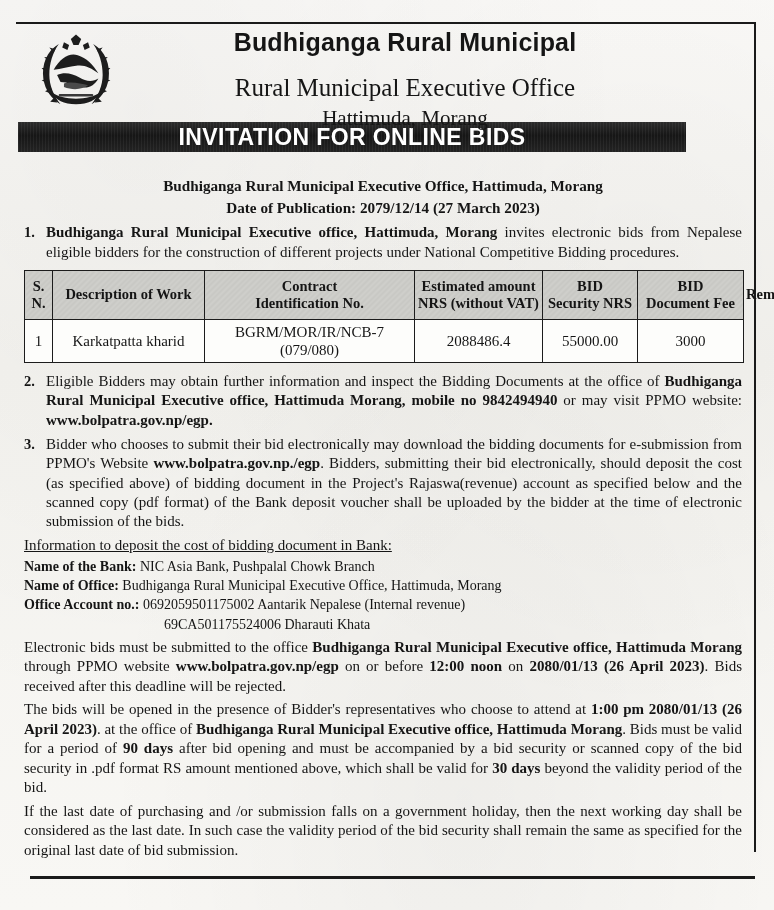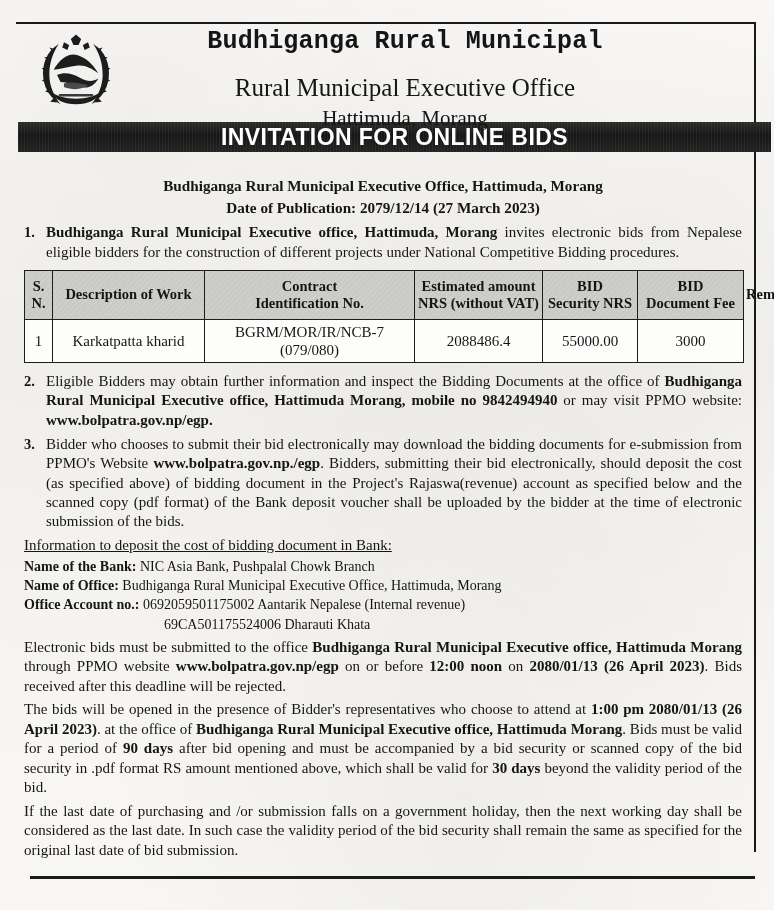--- a/index.html
+++ b/index.html
@@ -73,40 +73,40 @@
   .header-titles {
     flex: 1 1 auto;
     text-align: center;
     padding-right: 60px;
   }
   .org-name {
     font-size: 25px;
     font-weight: bold;
     letter-spacing: .2px;
     line-height: 1.12;
-    font-family: Liberation Mono, monospace;
+    font-family: Liberation Sans, sans-serif;
   }
   .org-sub1 {
     font-size: 25px;
     font-weight: normal;
     line-height: 1.3;
     margin-top: 16px;
   }
   .org-sub2, .org-sub3 {
     font-size: 21px;
     font-weight: normal;
     line-height: 1.32;
   }
 
   
   .banner {
     position: absolute;
     left: 18px;
     top: 122px;
-    width: 753px;
+    width: 668px;
     height: 30px;
     background:
       repeating-linear-gradient(90deg, rgba(255,255,255,0.05) 0 1px, rgba(0,0,0,0) 1px 3px),
       linear-gradient(180deg, #2c2c2c 0%, #161616 45%, #232323 100%);
     display: flex;
     align-items: center;
     justify-content: center;
   }
   .banner-text {
     color: #ffffff;

